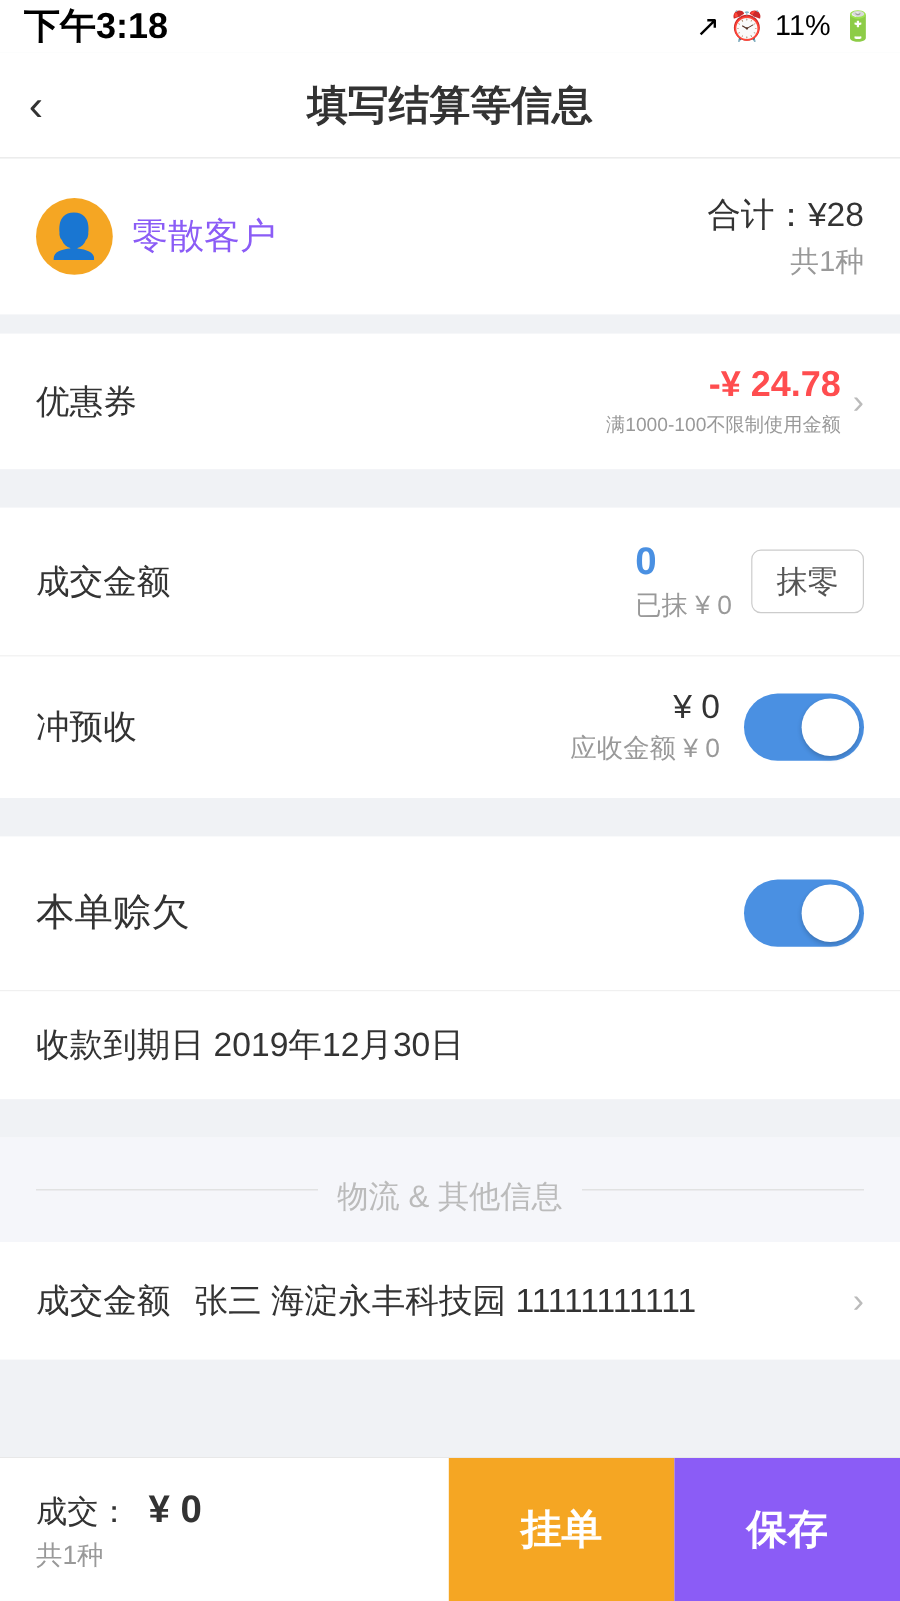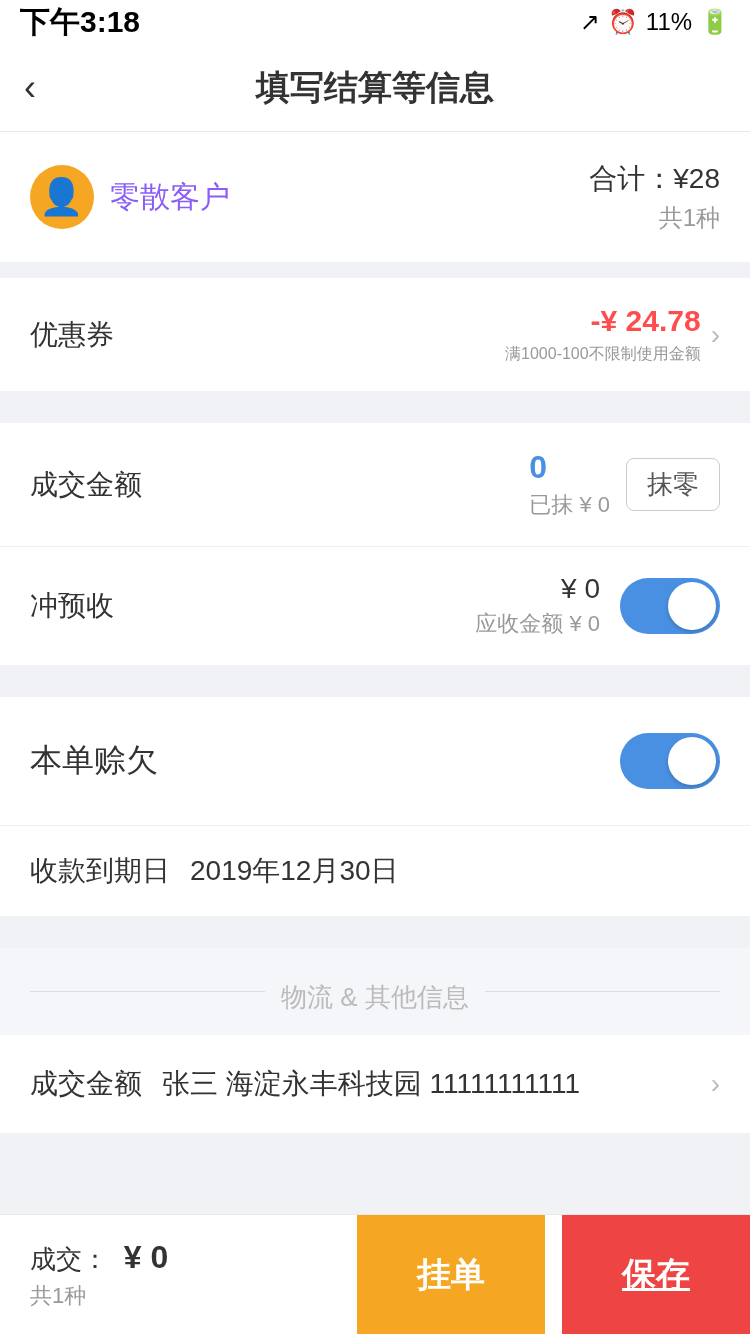--- a/index.html
+++ b/index.html
@@ -164,21 +164,21 @@
       align-items: center;
       justify-content: space-between;
     }
     .debt-label { font-size: 32px; color: #333; }
 
     
     .due-date-row {
       padding: 26px 30px;
       display: flex;
       align-items: center;
-      gap: 20px;
+      gap: 8px;
       border-top: 1px solid #f0f0f0;
     }
     .due-date-label { font-size: 28px; color: #333; }
     .due-date-value { font-size: 28px; color: #333; }
 
     
     .section-divider {
       background: #f0f2f5;
       height: 16px;
     }
@@ -213,21 +213,20 @@
     .bottom-bar {
       position: fixed;
       bottom: 0;
       left: 0;
       width: 750px;
       height: 120px;
       background: #fff;
       display: flex;
       align-items: center;
       border-top: 1px solid #e8e8e8;
-      gap: 17px;
     }
     .bottom-info {
       flex: 1;
       padding: 0 30px;
     }
     .bottom-deal { font-size: 26px; color: #333; }
     .bottom-deal-amount { font-size: 32px; color: #333; font-weight: 600; margin-left: 8px; }
     .bottom-count { font-size: 22px; color: #999; margin-top: 4px; }
     .btn-pending {
       width: 188px;
@@ -237,29 +236,28 @@
       align-items: center;
       justify-content: center;
       font-size: 34px;
       color: #fff;
       font-weight: 600;
       cursor: pointer;
     }
     .btn-save {
       width: 188px;
       height: 120px;
-      background: #ef4444;
+      background: #8b5cf6;
       display: flex;
       align-items: center;
       justify-content: center;
       font-size: 34px;
       color: #fff;
       font-weight: 600;
       cursor: pointer;
-      text-decoration: underline;
     }
   </style>
 </head>
 <body>
 
 <div class="status-bar">
   <div class="status-center">下午3:18</div>
   <div class="status-right">
     <span>↗</span>
     <span>⏰</span>

